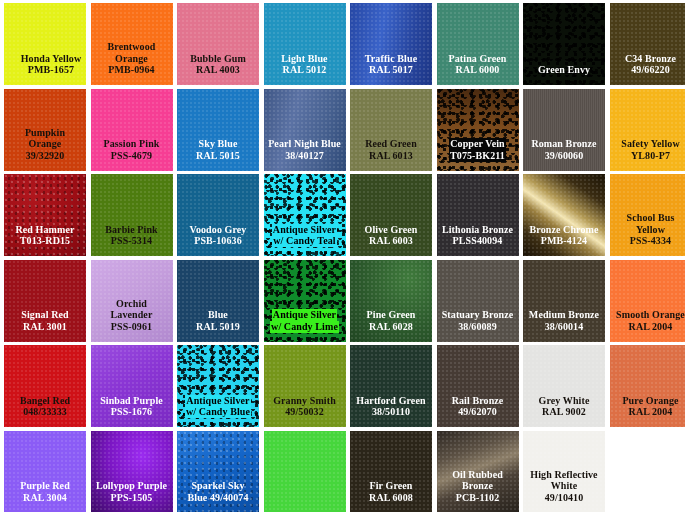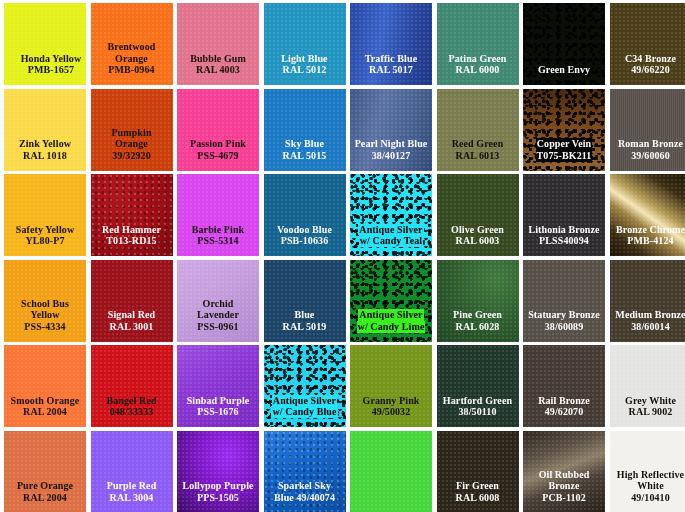--- a/index.html
+++ b/index.html
@@ -136,27 +136,20 @@
         <span class="ln">Green Envy</span>
       </div>
     </div>
     <div class="swatch" style="background:#4a3d18;">
       <div class="tex tex-fine"></div>
       <div class="label light-text">
         <span class="ln">C34 Bronze</span>
         <span class="ln">49/66220</span>
       </div>
     </div>
-    <div class="swatch" style="background:#fbdb4a;">
-      <div class="tex tex-fine"></div>
-      <div class="label dark-text">
-        <span class="ln">Zink Yellow</span>
-        <span class="ln">RAL 1018</span>
-      </div>
-    </div>
     <div class="swatch" style="background:#cc3f0b;">
       <div class="tex tex-fine"></div>
       <div class="label dark-text">
         <span class="ln">Pumpkin</span>
         <span class="ln">Orange</span>
         <span class="ln">39/32920</span>
       </div>
     </div>
     <div class="swatch" style="background:#f63e94;">
       <div class="tex tex-fine"></div>
@@ -204,31 +197,31 @@
         <span class="ln">YL80-P7</span>
       </div>
     </div>
     <div class="swatch" style="background:radial-gradient(ellipse at 35% 25%,#b0161d 0%,#9d0d14 55%,#7e080f 100%);">
       <div class="tex tex-grain"></div>
       <div class="label light-text">
         <span class="ln">Red Hammer</span>
         <span class="ln">T013-RD15</span>
       </div>
     </div>
-    <div class="swatch" style="background:#d946ef;">
+    <div class="swatch" style="background:#4d7c0f;">
       <div class="tex tex-fine"></div>
       <div class="label dark-text">
         <span class="ln">Barbie Pink</span>
         <span class="ln">PSS-5314</span>
       </div>
     </div>
     <div class="swatch" style="background:#13638f;">
       <div class="tex tex-fine"></div>
       <div class="label light-text">
-        <span class="ln">Voodoo Blue</span>
+        <span class="ln">Voodoo Grey</span>
         <span class="ln">PSB-10636</span>
       </div>
     </div>
     <div class="swatch" style="background:#27e2f5;">
       <div class="tex tex-speckle"></div>
       <div class="label hl-cyan"><span class="ln">Antique Silver</span><span class="ln">w/ Candy Teal</span></div>
     </div>
     <div class="swatch" style="background:#364a20;">
       <div class="tex tex-fine"></div>
       <div class="label light-text">
@@ -326,21 +319,21 @@
         <span class="ln">PSS-1676</span>
       </div>
     </div>
     <div class="swatch" style="background:#27d4f0;">
       <div class="tex tex-speckle"></div>
       <div class="label hl-cyan"><span class="ln">Antique Silver</span><span class="ln">w/ Candy Blue</span></div>
     </div>
     <div class="swatch" style="background:#75961a;">
       <div class="tex tex-fine"></div>
       <div class="label dark-text">
-        <span class="ln">Granny Pink</span>
+        <span class="ln">Granny Smith</span>
         <span class="ln">49/50032</span>
       </div>
     </div>
     <div class="swatch" style="background:#20372c;">
       <div class="tex tex-fine"></div>
       <div class="label light-text">
         <span class="ln">Hartford Green</span>
         <span class="ln">38/50110</span>
       </div>
     </div>

